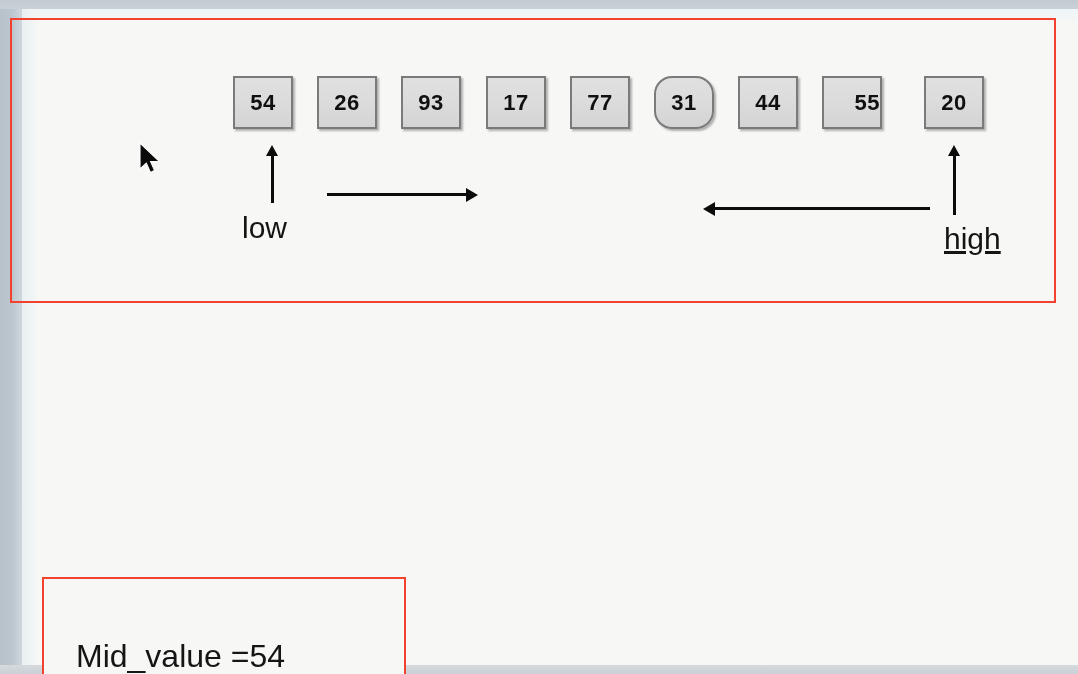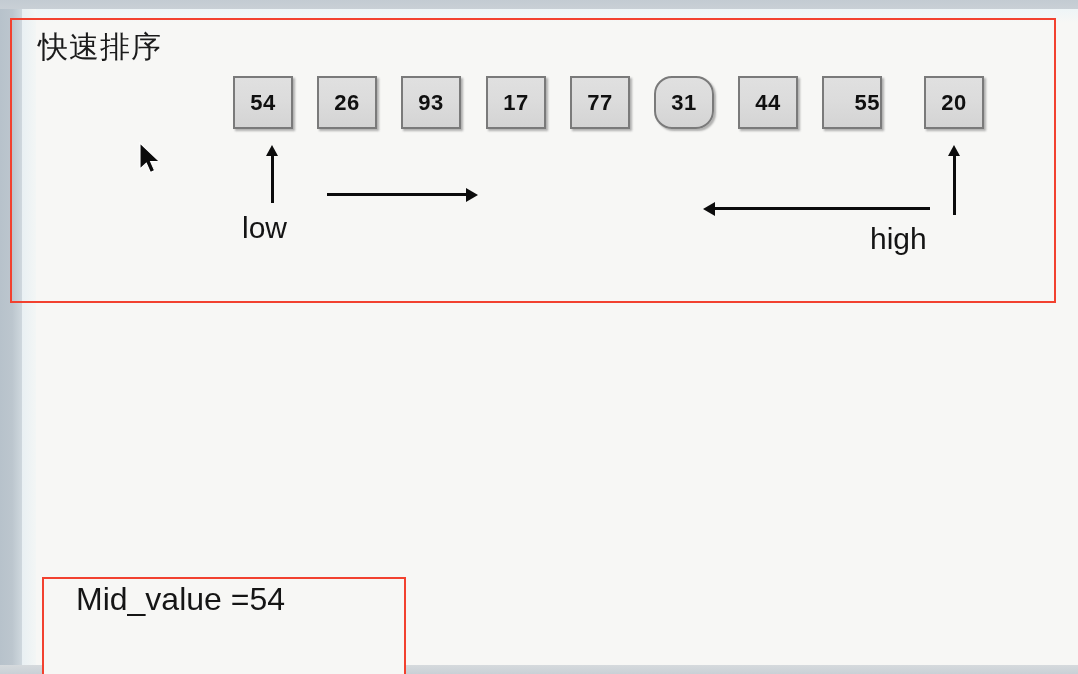--- a/index.html
+++ b/index.html
@@ -145,21 +145,21 @@
   .mid-box {
     position: absolute;
     left: 42px; top: 577px;
     width: 364px; height: 110px;
     border: 2px solid #f2412f;
     box-sizing: border-box;
     background: #f7f7f5;
   }
   .mid-text {
     position: absolute;
-    left: 76px; top: 581px;
+    left: 76px; top: 638px;
     font-size: 32px;
     color: #151515;
     white-space: nowrap;
     text-align: center;
   }
   .note-text {
     position: absolute;
     left: 484px; top: 617px;
     font-size: 26px;
     color: #f2412f;
@@ -181,21 +181,20 @@
 
   <div class="band-left"></div>
   <div class="band-left-inner"></div>
   <div class="slide"></div>
   <div class="slide-topglow"></div>
   <div class="band-top"></div>
   <div class="band-bottom"></div>
 
   <div class="red-region"></div>
 
-  <div class="slide-title">快速排序</div>
 
   <div class="array-row">
     <div class="cell" style="left:0px;">
       <span>54</span>
     </div>
     <div class="cell" style="left:84px;">
       <span>26</span>
     </div>
     <div class="cell" style="left:168px;">
       <span>93</span>
@@ -217,21 +216,21 @@
     </div>
     <div class="cell" style="left:691px;">
       <span>20</span>
     </div>
   </div>
 
   <div class="v-arrow" style="left:271px; top:154px; height:49px;"></div>
   <div class="ptr-label" style="left:242px; top:211px;">low</div>
 
   <div class="v-arrow" style="left:953px; top:154px; height:61px;"></div>
-  <div class="ptr-label" style="left:870px; top:222px;">high</div>
+  <div class="ptr-label" style="left:944px; top:222px;text-decoration:underline;">high</div>
 
   <div class="h-arrow right" style="left:327px; top:193px; width:140px;"></div>
   <div class="h-arrow left" style="left:714px; top:207px; width:216px;"></div>
 
   <div class="mid-box"></div>
   <div class="mid-text">Mid_value =54</div>
 
 
   <svg class="cursor" viewBox="0 0 24 34">
     <path d="M2,1 L2,27 L8.3,21.2 L12.4,30.5 L16.6,28.6 L12.6,19.6 L21,19.2 Z" fill="#0a0a0a" stroke="#ffffff" stroke-width="1.1"></path>

